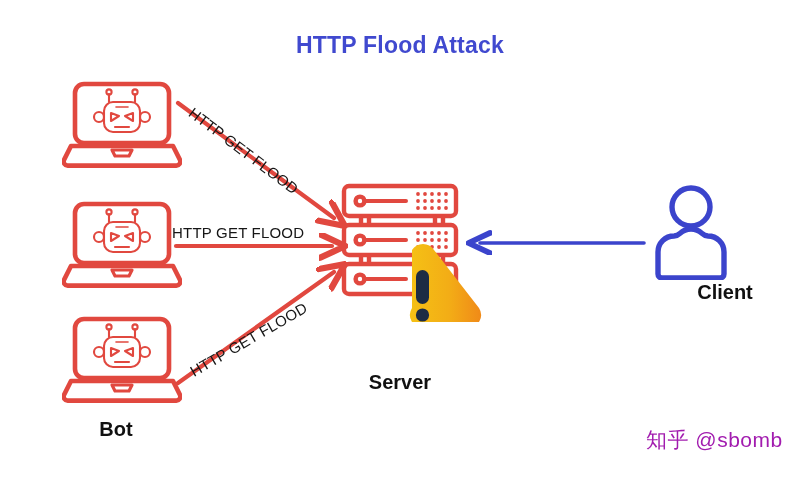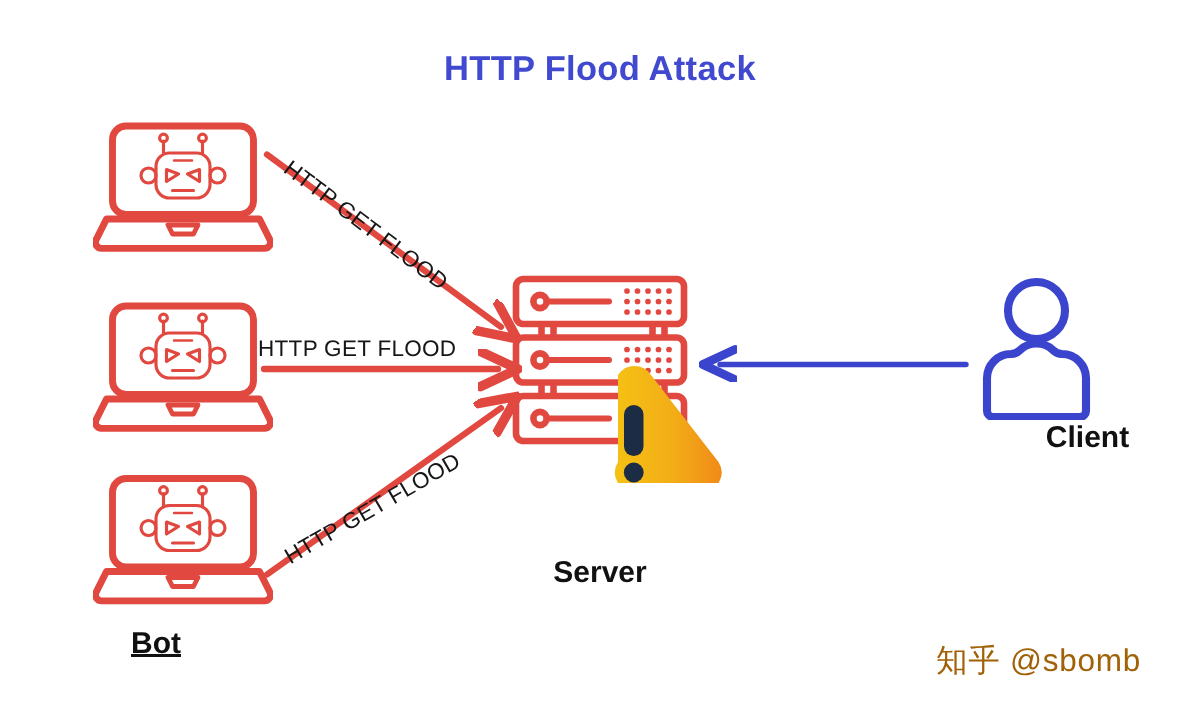--- a/index.html
+++ b/index.html
@@ -72,21 +72,21 @@
 
   
   .node-label {
     position: absolute;
     text-align: center;
     font-size: 20px;
     font-weight: bold;
     color: #111111;
     white-space: nowrap;
   }
-  #label-bot     { left: 42px;  top: 418px; width: 124px; text-decoration: underline; }
+  #label-bot     { left: 54px;  top: 418px; width: 124px; }
   #label-server  { left: 312px; top: 331px; width: 176px; margin-top: 40px; }
   #label-client  { left: 664px; top: 281px; width: 122px; }
 
   
   .flow-label {
     position: absolute;
     font-size: 15px;
     font-weight: normal;
     color: #161616;
     white-space: nowrap;
@@ -105,24 +105,24 @@
   #flow-label-bot {
     left: 187px;
     top: 365px;
     transform: rotate(-30deg);
     transform-origin: left top;
   }
 
   
   #watermark {
     position: absolute;
-    left: 624px;
+    left: 646px;
     top: 426px;
     font-size: 21px;
-    color: #a16207;
+    color: #a21caf;
     letter-spacing: 0.5px;
     white-space: nowrap;
   }
 </style>
 </head>
 <body>
 
 <div id="canvas">
 
   <div id="title">HTTP Flood Attack</div>

